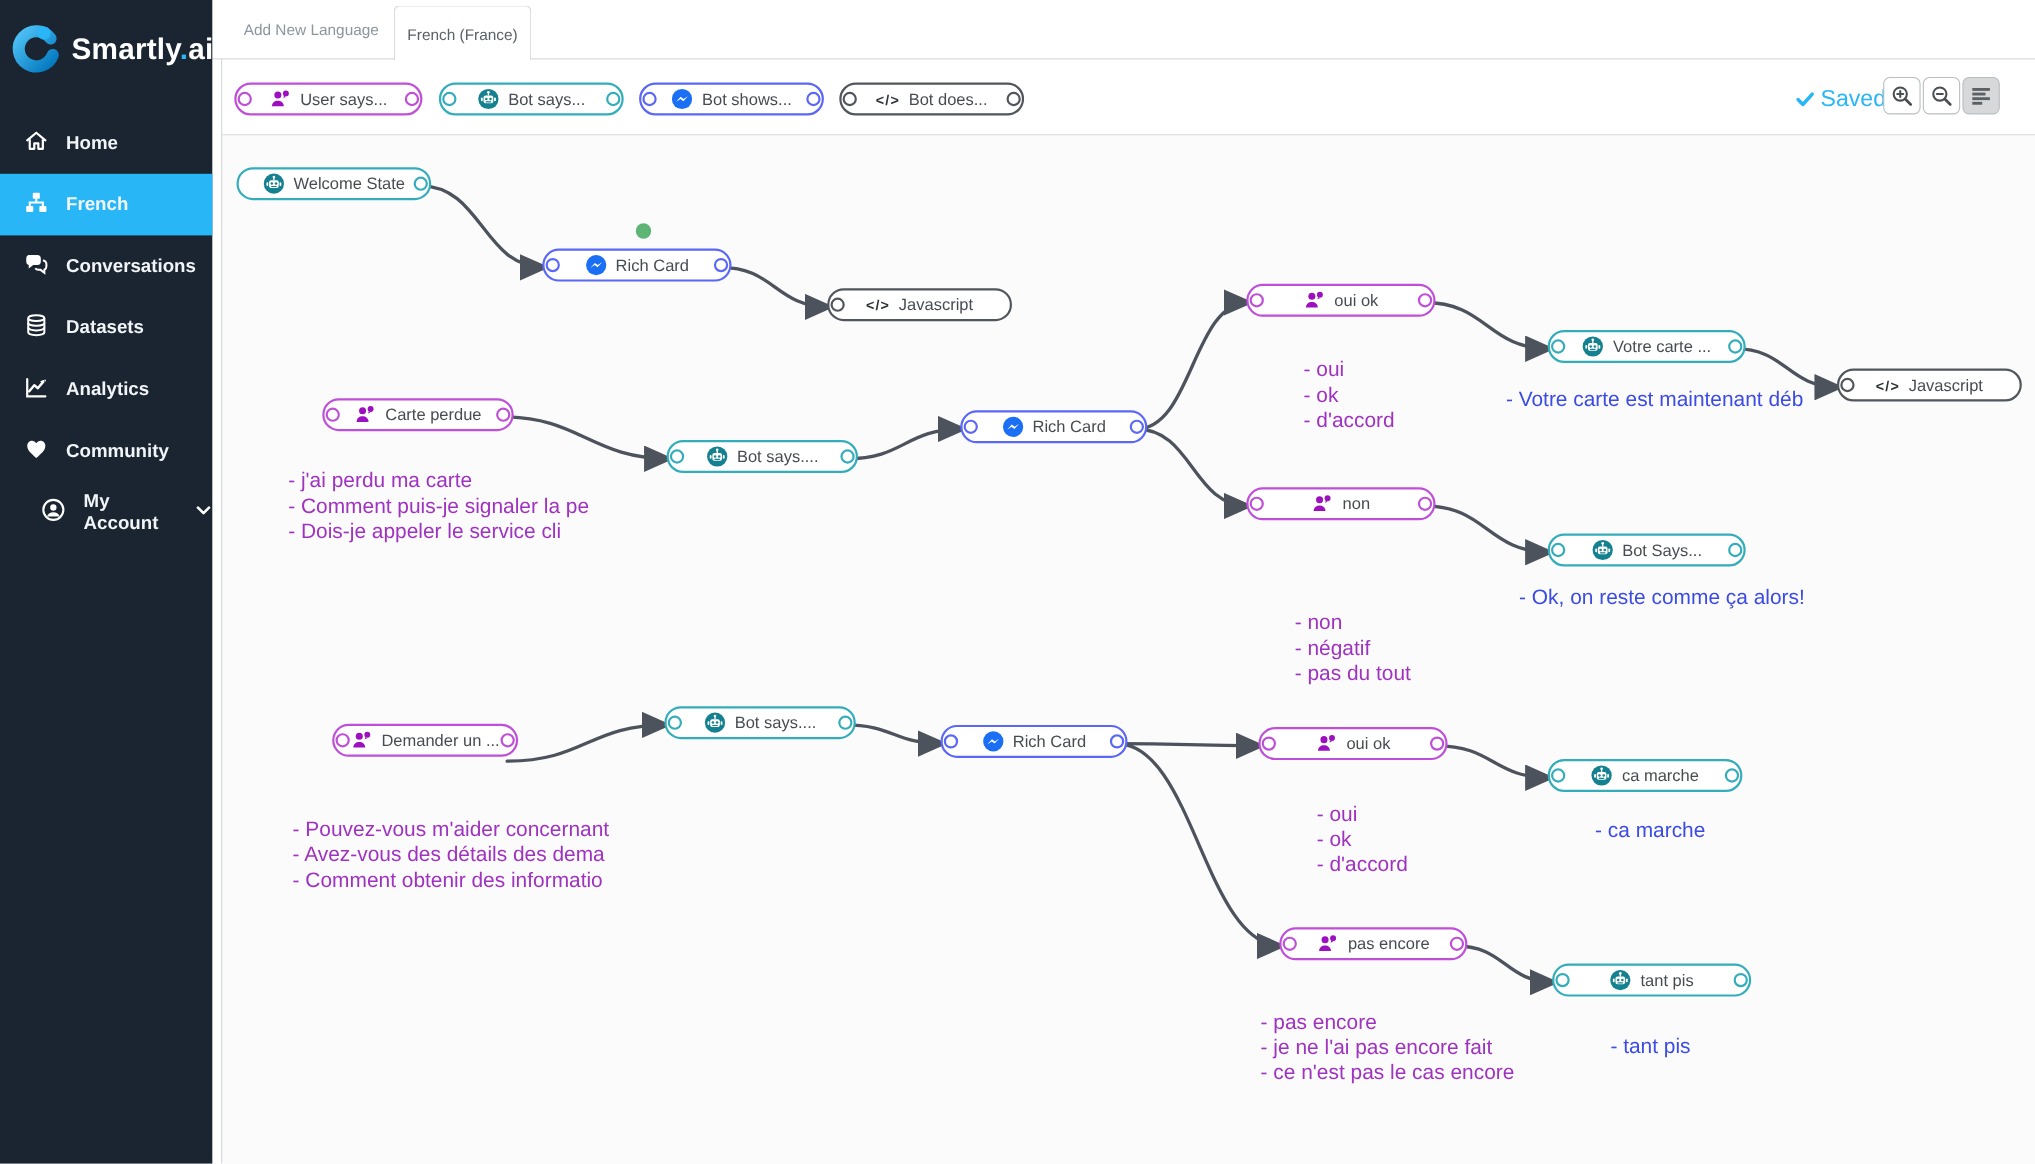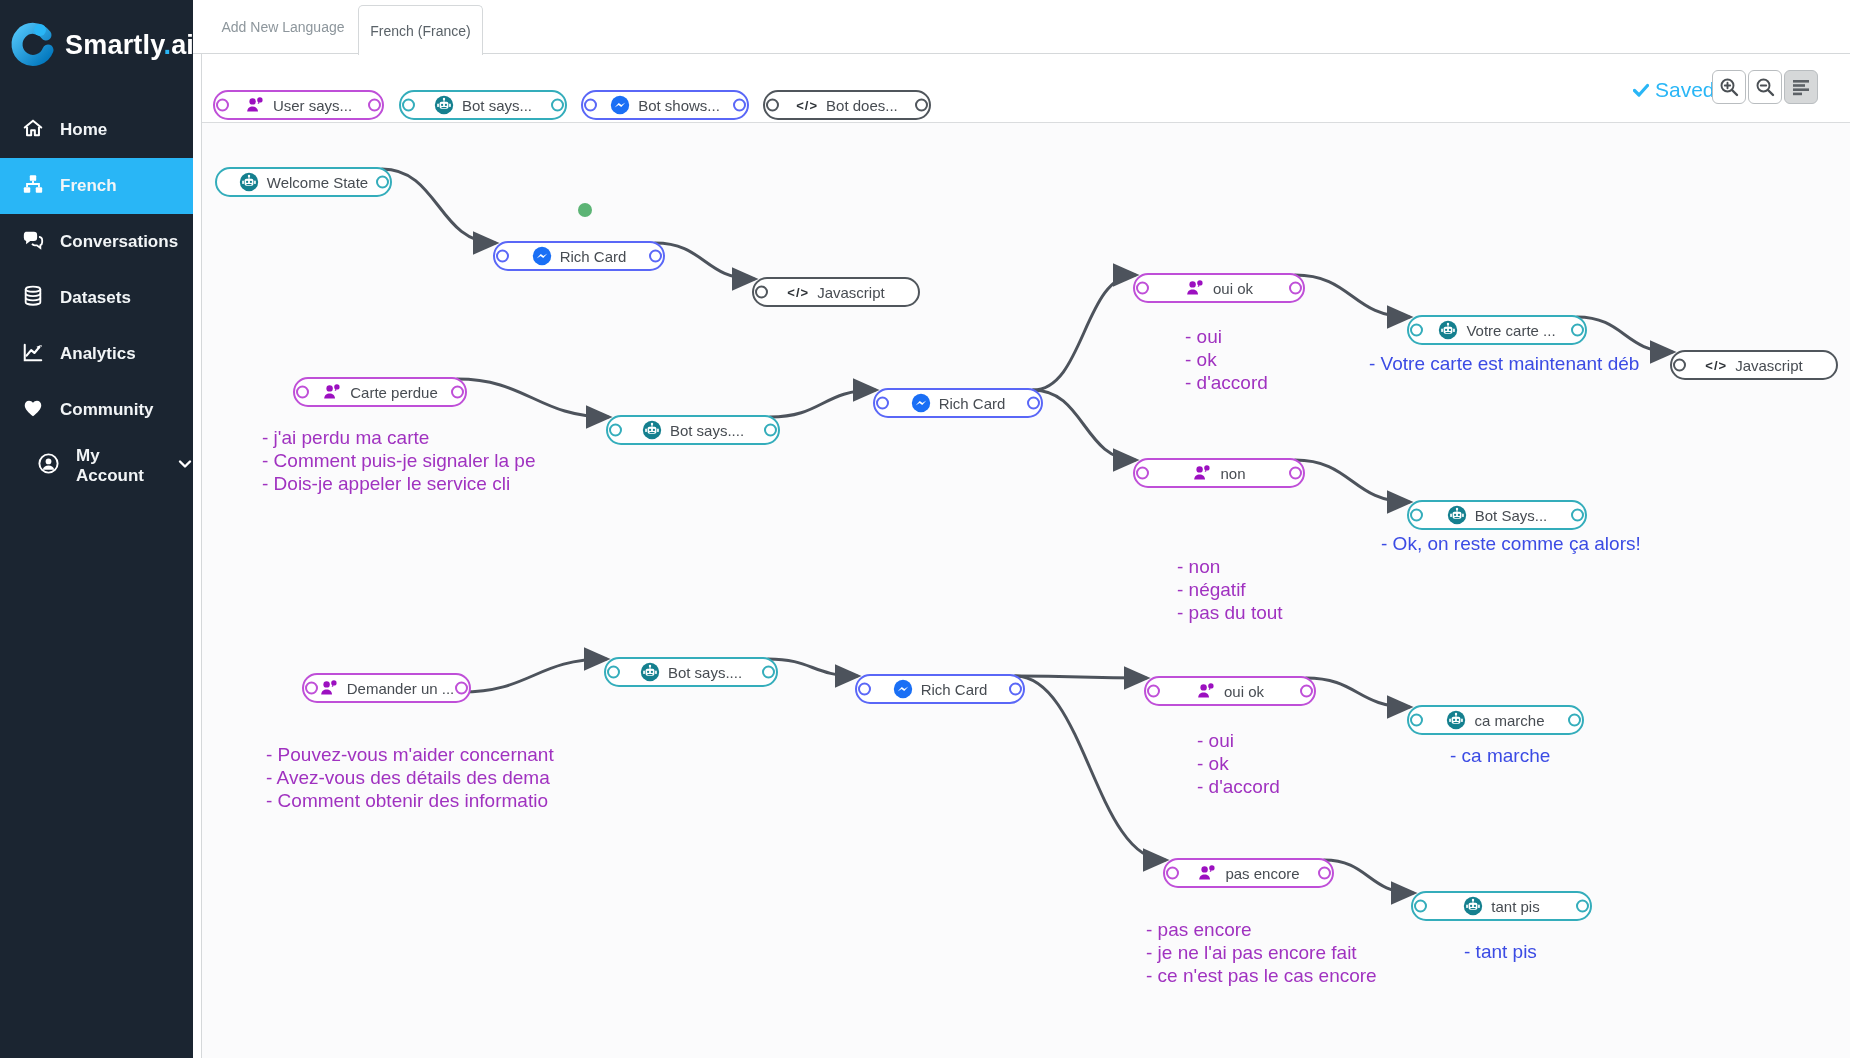--- a/index.html
+++ b/index.html
@@ -24,21 +24,21 @@
   #topbar-line { position:absolute; left:193px; right:0; top:53px; border-top:1px solid #d5d8da; z-index:1; }
   #frame-left { position:absolute; left:201px; top:53px; bottom:0; border-left:1px solid #d5d8da; z-index:1; }
   .tab { position:absolute; top:0; height:54px; display:flex; align-items:center;
          justify-content:center; font-size:14px; color:#8d969c; cursor:pointer; z-index:2; }
   .tab.active { background:#fff; border:1px solid #d5d8da; border-bottom:none;
                 border-radius:5px 5px 0 0; color:#5a6268; top:5px; height:50px; }
 
   
   .node { position:absolute; height:30px; background:#fff; border:2px solid #888;
           border-radius:17px; display:flex; align-items:center; justify-content:center;
-          gap:8px; font-size:15px; color:#474c52; z-index:3; cursor:pointer; white-space:nowrap;margin-top:15px; }
+          gap:8px; font-size:15px; color:#474c52; z-index:3; cursor:pointer; white-space:nowrap; }
   .node.user { border-color:var(--user); }
   .node.bot { border-color:var(--bot); }
   .node.messenger { border-color:var(--messenger); }
   .node.code { border-color:var(--code); }
   .port { position:absolute; width:13px; height:13px; border-radius:50%; background:#fff;
           border:2px solid #888; top:50%; transform:translateY(-50%); z-index:4; }
   .port.l { left:1px; } .port.r { right:1px; }
   .node.user .port { border-color:var(--user); }
   .node.bot .port { border-color:var(--bot); }
   .node.messenger .port { border-color:var(--messenger); }

